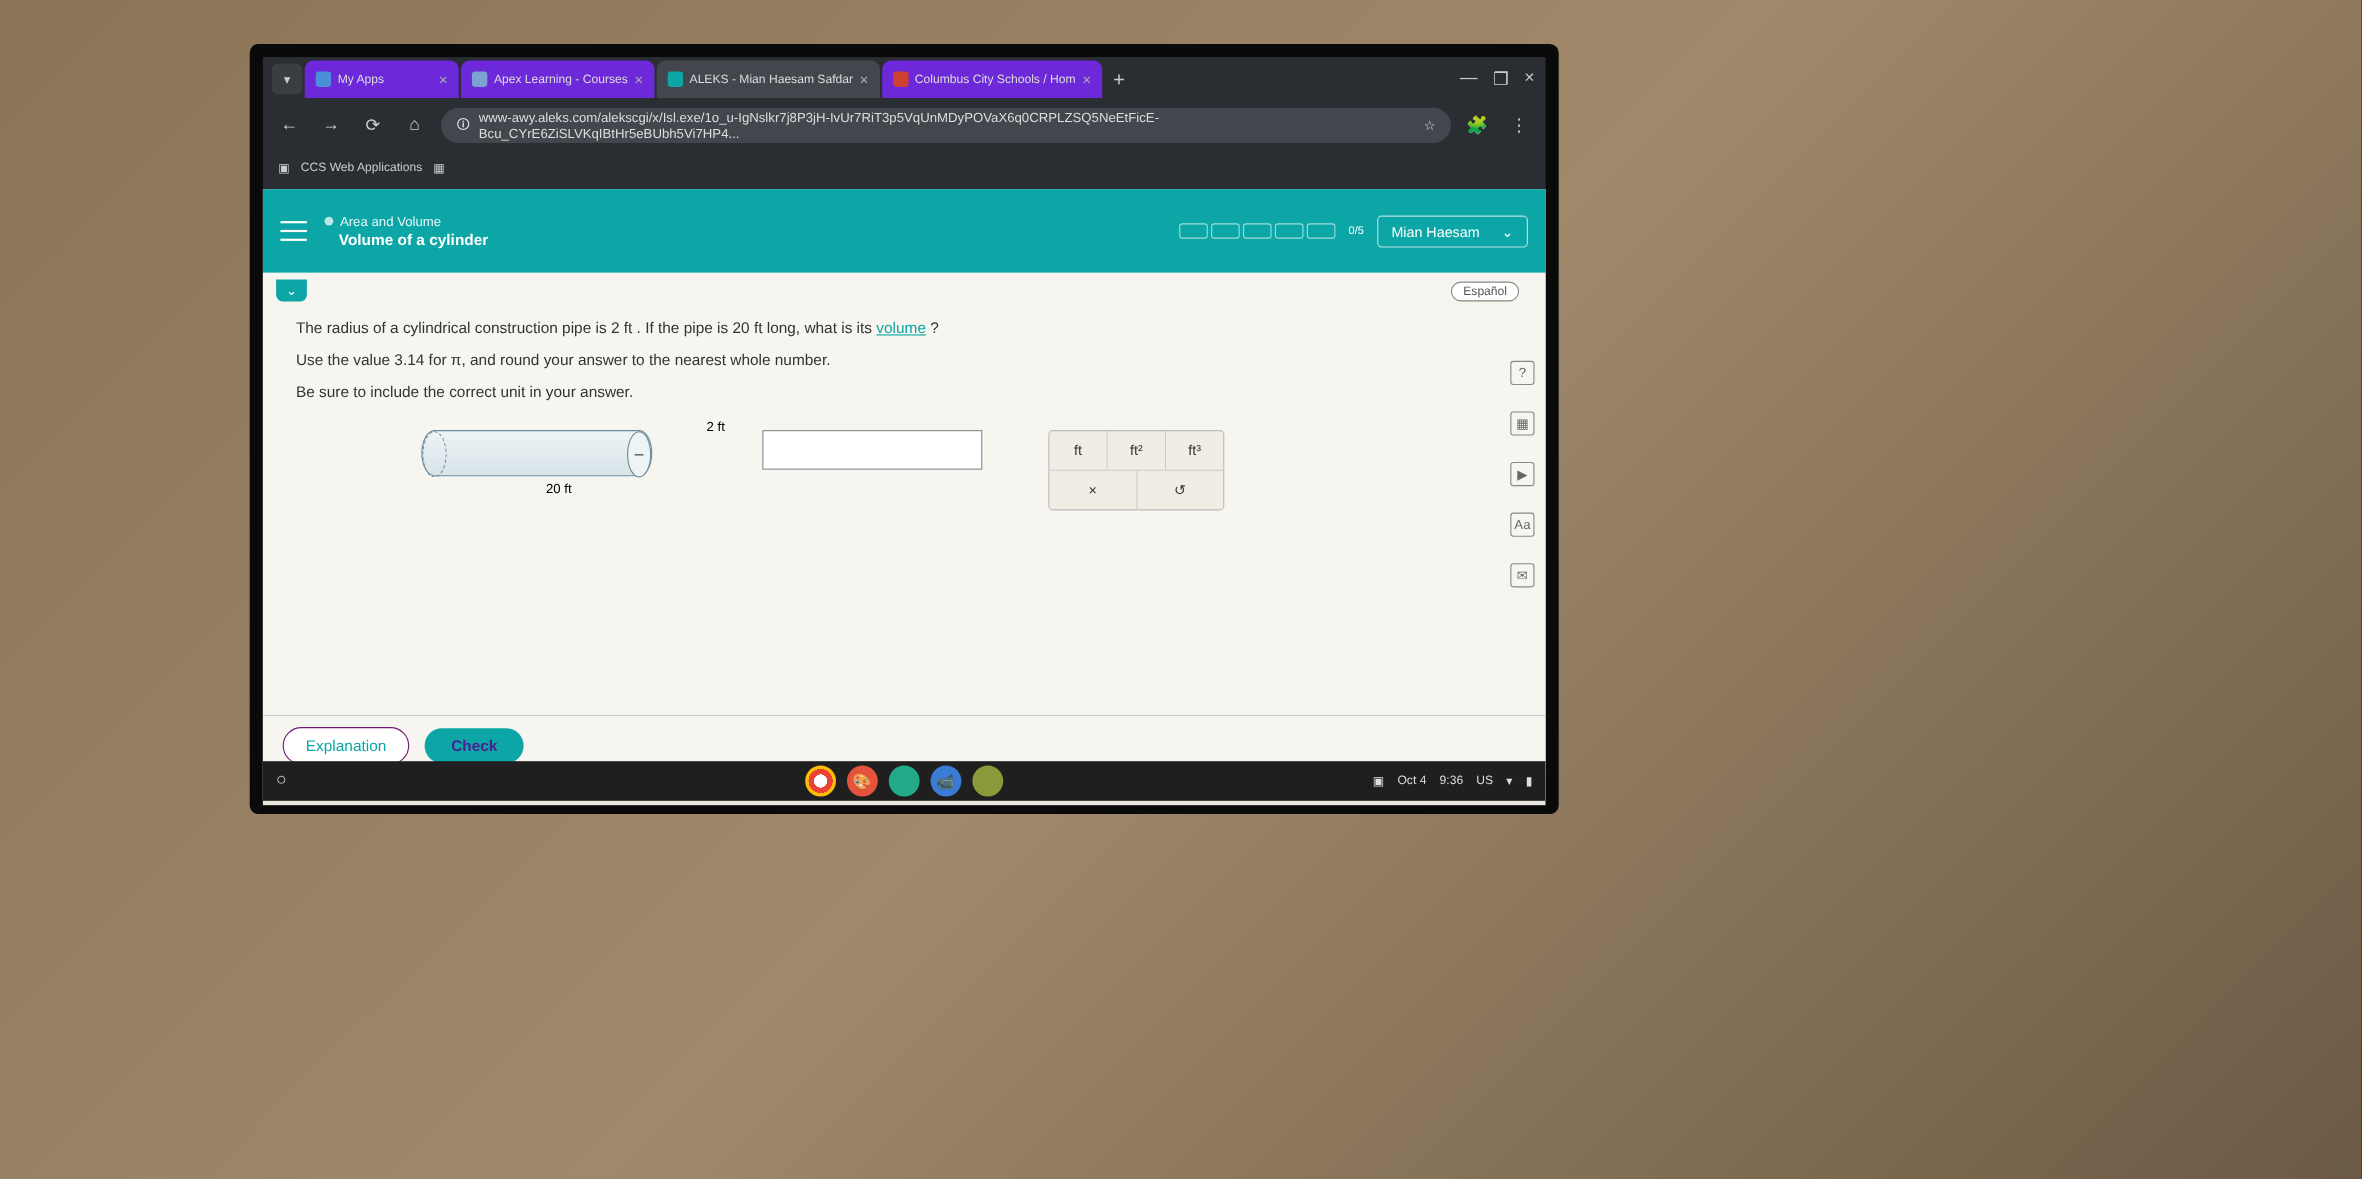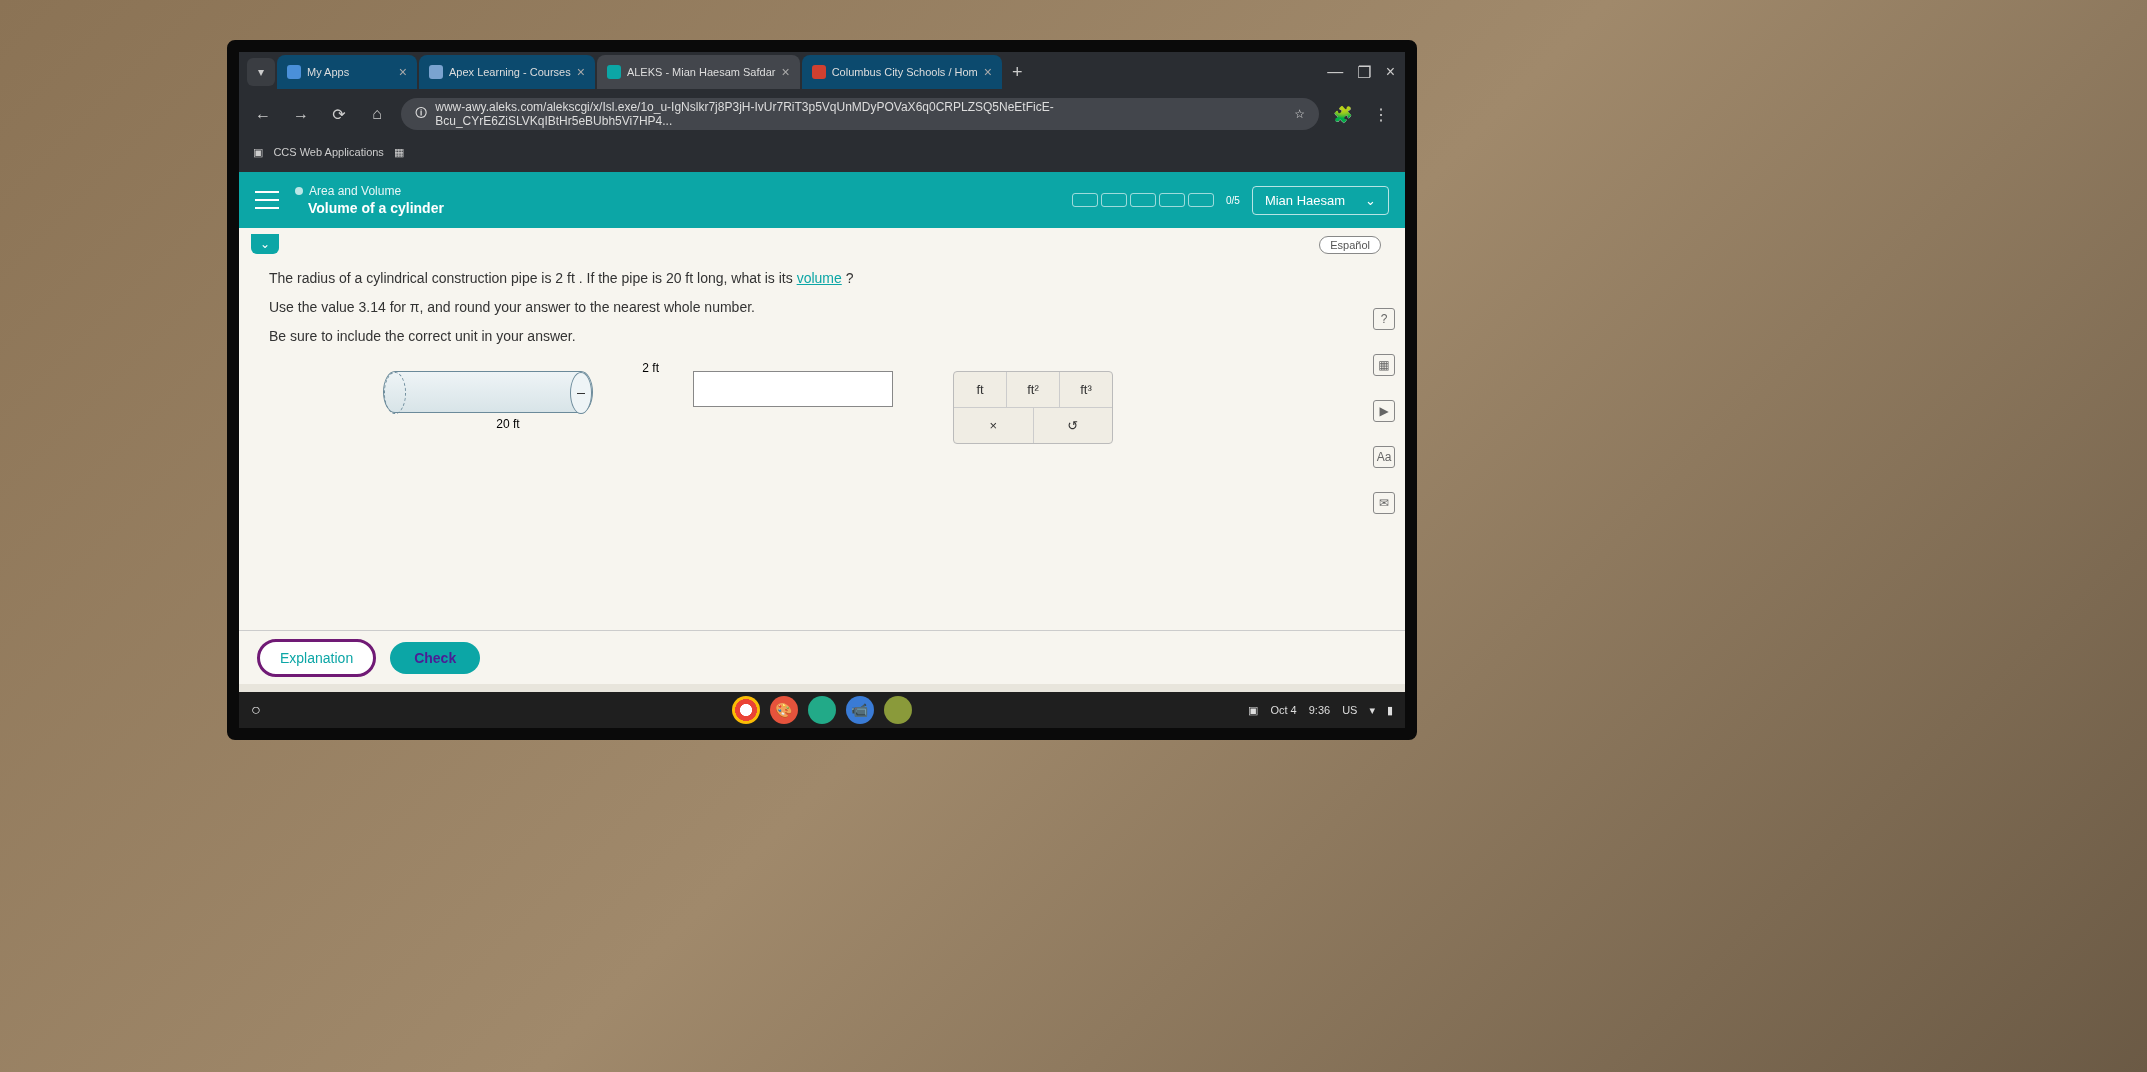--- a/index.html
+++ b/index.html
@@ -37,21 +37,21 @@
 }
 .omnibox-dropdown {
   width: 28px; height: 28px;
   background: #3a3d42;
   border-radius: 6px;
   display: flex; align-items: center; justify-content: center;
   color: #ccc; font-size: 12px;
 }
 .tab {
   height: 34px;
-  background: #0c4a6e;
+  background: #6d28d9;
   border-radius: 8px 8px 0 0;
   display: flex;
   align-items: center;
   padding: 0 10px;
   color: #ddd;
   font-size: 11px;
   gap: 6px;
   min-width: 140px;
 }
 .tab.active { background: #43464c; }
@@ -91,21 +91,21 @@
   color: #ccc;
   font-size: 11px;
 }
 .app-content {
   position: absolute;
   top: 120px; left: 0; right: 0; bottom: 0;
   background: #fff;
 }
 .aleks-header {
   background: #0ca6a6;
-  height: 56px;
+  height: 76px;
   display: flex;
   align-items: center;
   padding: 0 16px;
   color: #fff;
 }
 .hamburger {
   width: 24px; height: 18px;
   display: flex; flex-direction: column; justify-content: space-between;
   margin-right: 16px;
 }
@@ -255,21 +255,21 @@
 .bottom-bar {
   background: #f7f5ef;
   border-top: 1px solid #ccc;
   height: 54px;
   display: flex;
   align-items: center;
   padding: 0 18px;
   gap: 14px;
 }
 .btn-explanation {
-  border: 3px solid #701a75;
+  border: 1px solid #701a75;
   background: #fff;
   color: #0ca6a6;
   border-radius: 20px;
   padding: 8px 20px;
   font-size: 14px;
 }
 .btn-check {
   border: none;
   background: #0ca6a6;
   color: #4c1d95;

